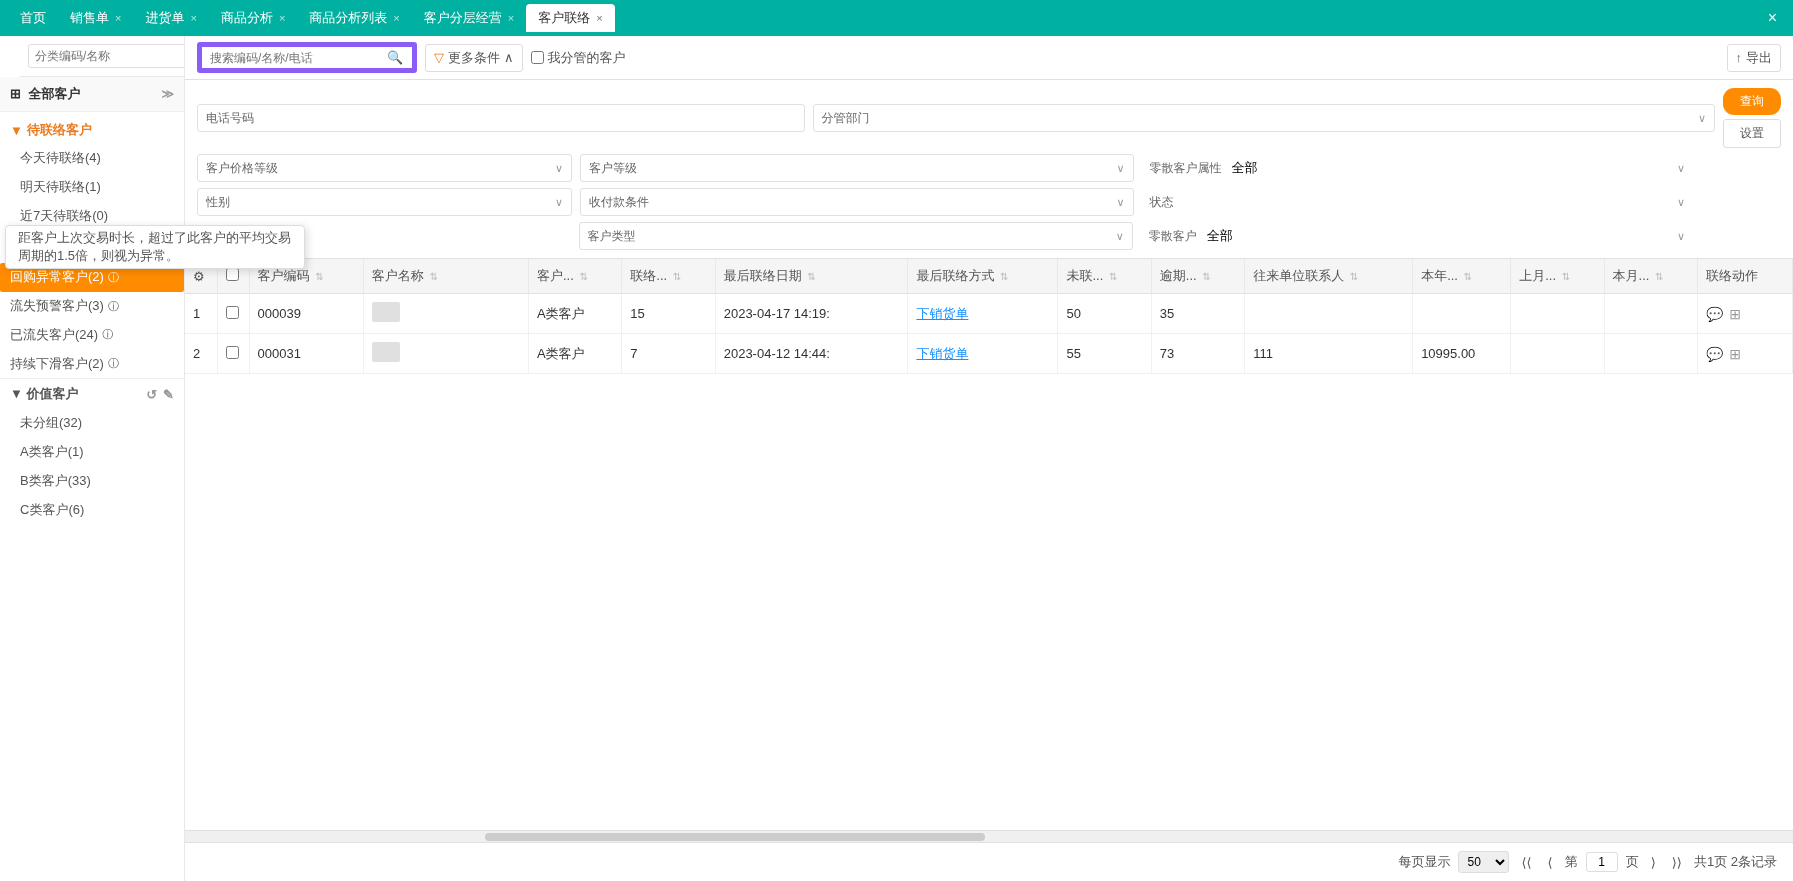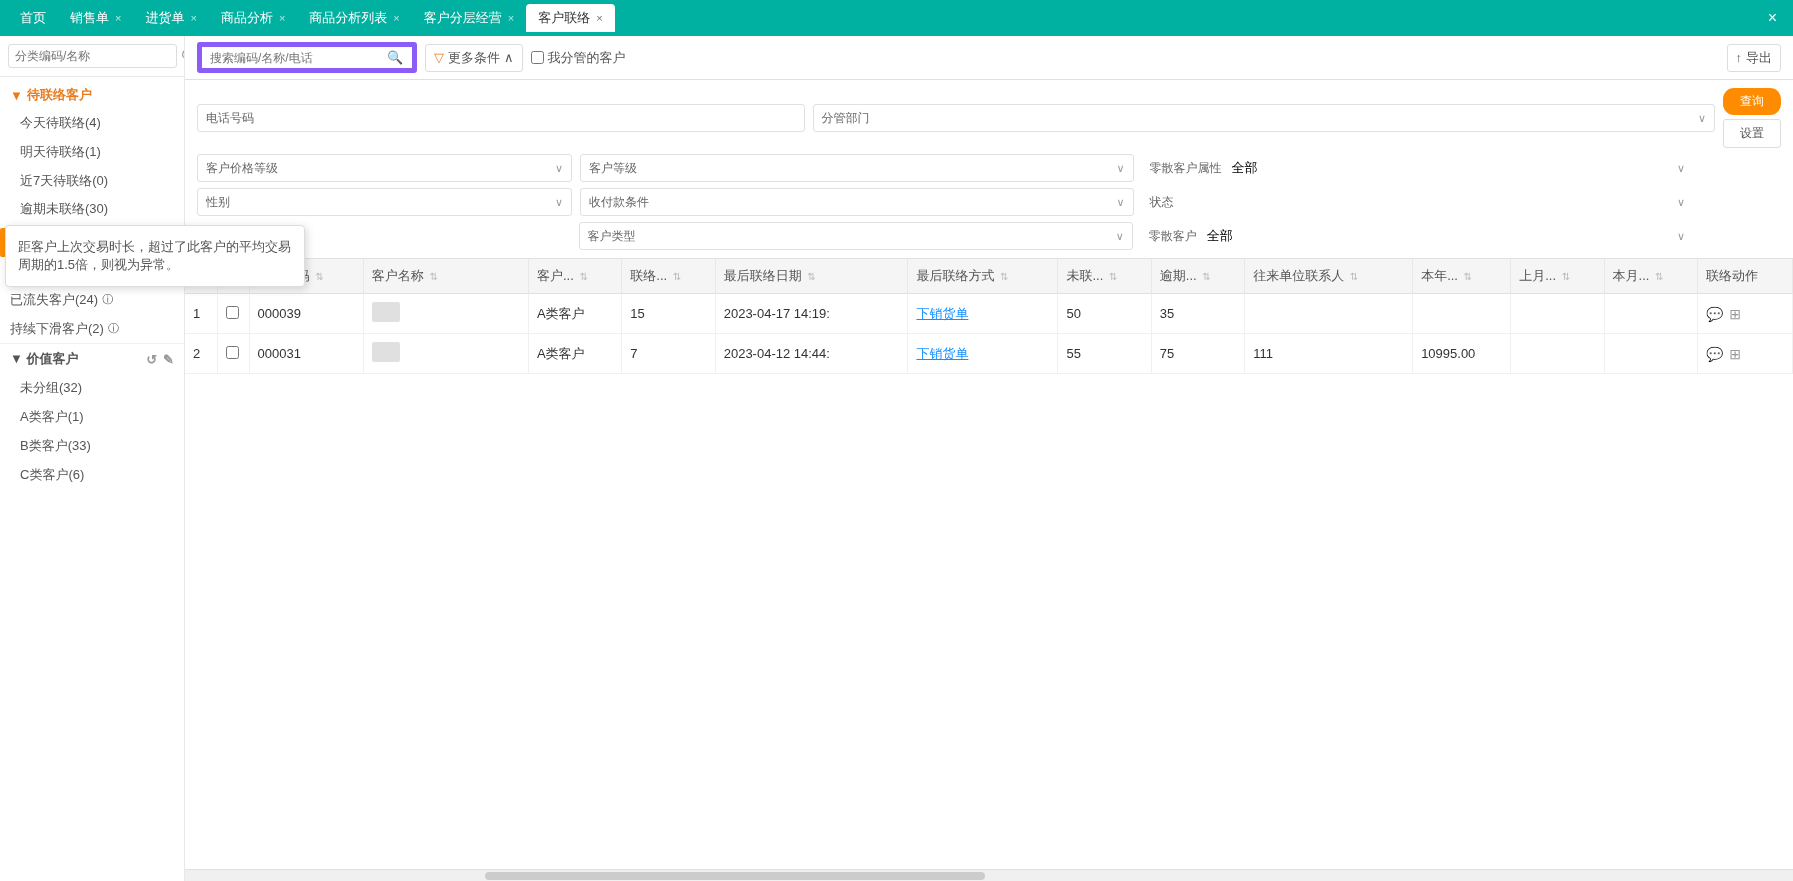--- a/index.html
+++ b/index.html
@@ -32,21 +32,21 @@
     
     .sidebar {
       width: 185px; min-width: 185px;
       background: white;
       border-right: 1px solid #e8e8e8;
       display: flex; flex-direction: column;
       overflow-y: auto;
     }
     .sidebar-search {
       display: flex; align-items: center;
-      padding: 8px; border-bottom: 1px solid #e8e8e8;
+      padding: 8px; border-bottom: 1px solid #e8e8e8; margin-left: 20px;
     }
     .sidebar-search input {
       flex: 1; border: 1px solid #ddd; border-radius: 3px;
       padding: 4px 6px; font-size: 12px; outline: none;
     }
     .sidebar-search .search-icon { margin-left: 4px; cursor: pointer; color: #999; }
 
     .sidebar-section-title {
       display: flex; align-items: center; justify-content: space-between;
       padding: 8px 10px; font-weight: bold; color: #333;
@@ -75,21 +75,21 @@
       display: flex; align-items: center; justify-content: space-between;
       padding: 6px 10px; color: #555; font-weight: bold;
       border-top: 1px solid #efefef; font-size: 12px;
     }
     .sidebar-group2-title .icons { display: flex; gap: 6px; color: #999; }
 
     
     .tooltip-box {
       position: absolute; top: 225px; left: 5px;
       background: white; border: 1px solid #ddd;
-      border-radius: 4px; padding: 12px 12px;
+      border-radius: 4px; padding: 3px 12px;
       font-size: 12px; color: #555; max-width: 300px;
       box-shadow: 2px 2px 8px rgba(0,0,0,0.15); z-index: 100;
     }
 
     
     .content-area {
       flex: 1; display: flex; flex-direction: column;
       background: #f5f5f5; overflow: hidden;
     }
 
@@ -244,20 +244,27 @@
 </div>
 
 <div class="main-layout">
 
   <div class="sidebar">
     <div class="sidebar-search">
       <input type="text" placeholder="分类编码/名称" style="">
       <span class="search-icon">🔍</span>
     </div>
 
+    <div class="sidebar-section-title">
+      <span>
+        <span class="icon">⊞</span>
+        <span>全部客户</span>
+      </span>
+      <span class="collapse-btn">≫</span>
+    </div>
 
     <div class="sidebar-group">
       <div class="sidebar-group-title">
         <span class="arrow">▼</span>
         <span>待联络客户</span>
       </div>
       <div class="sidebar-item">
         <span>今天待联络(4)</span>
       </div>
       <div class="sidebar-item">
@@ -450,38 +457,55 @@
           <tr>
             <td>2</td>
             <td><input type="checkbox" style=""></td>
             <td>000031</td>
             <td><span class="cell-avatar"></span></td>
             <td>A类客户</td>
             <td>7</td>
             <td>2023-04-12 14:44:</td>
             <td><span class="link-text">下销货单</span></td>
             <td>55</td>
-            <td>75</td>
+            <td>73</td>
             <td>111</td>
             <td>10995.00</td>
             <td></td>
             <td></td>
             <td>
               <div class="action-icons">
                 <span class="action-icon">💬</span>
                 <span class="action-icon">⊞</span>
               </div>
             </td>
           </tr>
         </tbody>
       </table>
     </div>
 
     <div class="scroll-bar-area">
       <div class="scroll-bar-thumb"></div>
     </div>
 
+    <div class="pagination">
+      <span>每页显示</span>
+      <select>
+        <option>50</option>
+        <option>10</option>
+        <option>20</option>
+        <option>100</option>
+      </select>
+      <span class="page-nav">⟨⟨</span>
+      <span class="page-nav">⟨</span>
+      <span>第</span>
+      <input class="page-input" type="text" value="1" style="">
+      <span>页</span>
+      <span class="page-nav">⟩</span>
+      <span class="page-nav">⟩⟩</span>
+      <span>共1页 2条记录</span>
+    </div>
   </div>
 </div>
 
 <div class="tooltip-box">
   <span>距客户上次交易时长，超过了此客户的平均交易周期的1.5倍，则视为异常。</span>
 </div>
 
 </body></html>

